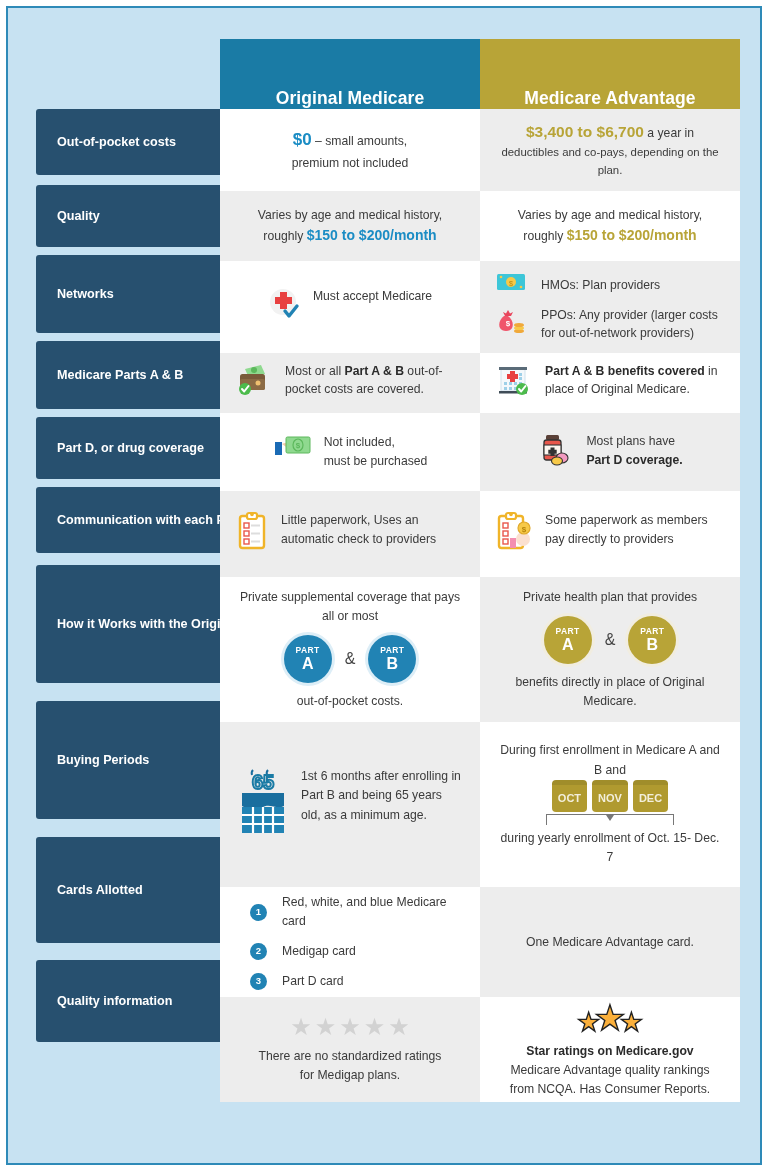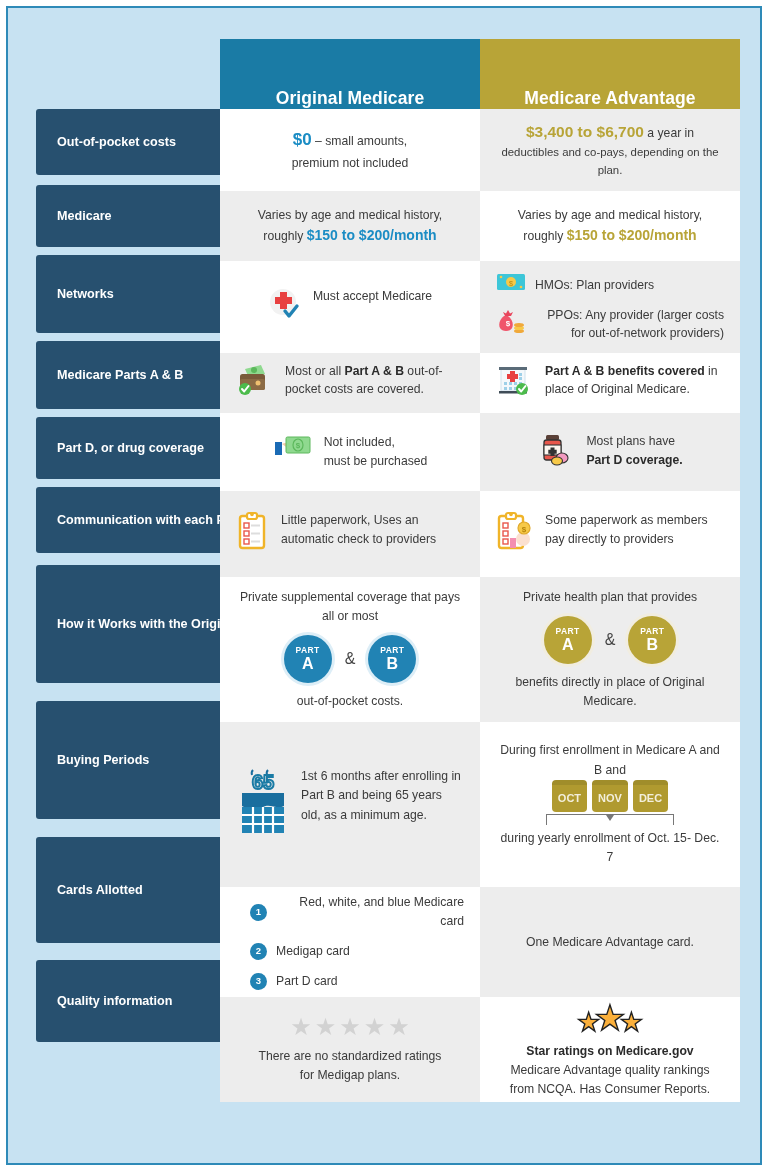--- a/index.html
+++ b/index.html
@@ -62,21 +62,21 @@
   }
   .cell.left-align { align-items: flex-start; text-align: left; }
   .row.odd  .cell.c1 { background:#ffffff; }
   .row.odd  .cell.c2 { background:#ededed; }
   .row.even .cell.c1 { background:#ededed; }
   .row.even .cell.c2 { background:#ffffff; }
 
   .inline-ico { display:flex; gap:11px; text-align:left; }
   .inline-ico .txt { text-align:left; }
   .stack { display:flex; flex-direction:column; gap:8px; width:100%; }
-  .stack-row { display:flex; align-items:center; gap:9px; text-align:right; }
+  .stack-row { display:flex; align-items:center; gap:15px; text-align:left; }
 
   b, .b { font-weight: bold; color:#2b2b2b; }
   .money-blue { color:#1a8cc4; font-weight:bold; font-size:17px; }
   .money-gold { color:#b8a437; font-weight:bold; font-size:15.5px; }
   .money-blue-sm { color:#1a8cc4; font-weight:bold; font-size:14px; }
   .money-gold-sm { color:#b8a437; font-weight:bold; font-size:14px; }
 
   
   .tabs { position:absolute; left:30px; top:103px; width:215px; }
   .tab {
@@ -156,21 +156,21 @@
     <div class="hdr adv">
       <span>Medicare Advantage</span>
     </div>
   </div>
 
   <div class="tabs">
     <div class="tab" style="--half:33px; height:66px; margin-bottom:10px;">
       <span>Out-of-pocket costs</span>
       </div>
     <div class="tab" style="--half:31px; height:62px; margin-bottom:8px;">
-      <span>Medicare</span>
+      <span>Quality</span>
       </div>
     <div class="tab" style="--half:39px; height:78px; margin-bottom:8px;">
       <span>Networks</span>
       </div>
     <div class="tab" style="--half:34px; height:68px; margin-bottom:8px;">
       <span>Medicare Parts A &amp; B</span>
       </div>
     <div class="tab" style="--half:31px; height:62px; margin-bottom:8px;">
       <span>Part D, or drug coverage</span>
       </div>

